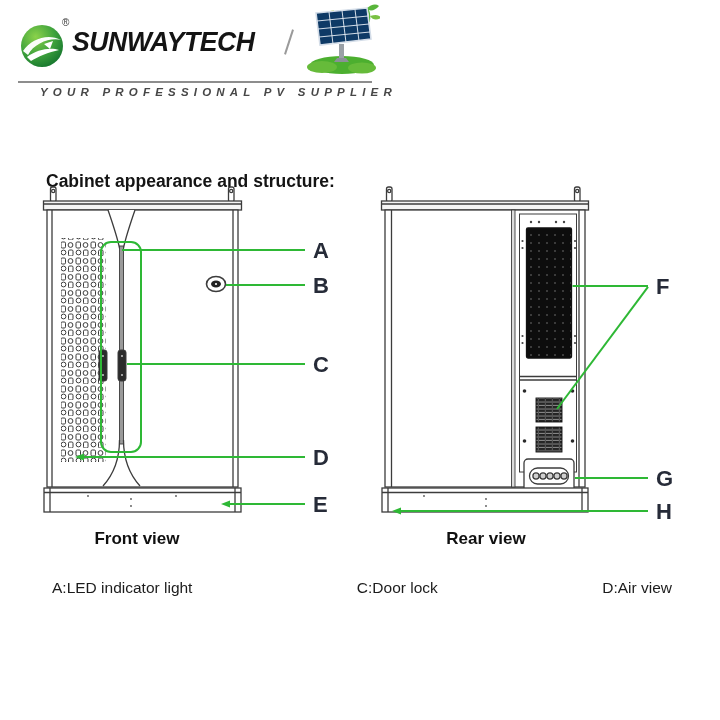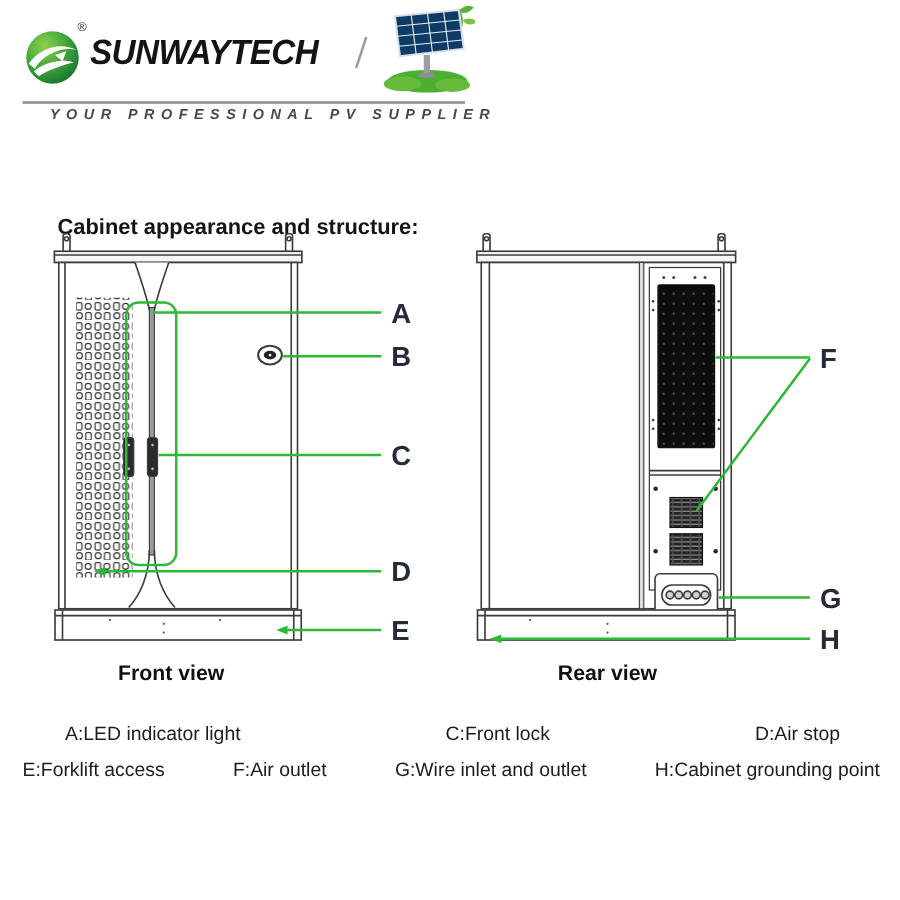--- a/index.html
+++ b/index.html
@@ -242,23 +242,17 @@
     <text class="callout" x="656" y="294">F</text>
     <text class="callout" x="656" y="486">G</text>
     <text class="callout" x="656" y="519">H</text>
 
     <text class="caption" x="137" y="544">Front view</text>
     <text class="caption" x="486" y="544">Rear view</text>
   </svg>
 
   <div class="legend legend-row1">
     <span>A:LED indicator light</span>
-    <span>C:Front lock</span>
-    <span>D:Air stop</span>
+    <span>C:Door lock</span>
+    <span>D:Air view</span>
   </div>
-  <div class="legend legend-row2">
-    <span>E:Forklift access</span>
-    <span>F:Air outlet</span>
-    <span>G:Wire inlet and outlet</span>
-    <span>H:Cabinet grounding point</span>
-  </div>
 
 </div>
 
 </body></html>

